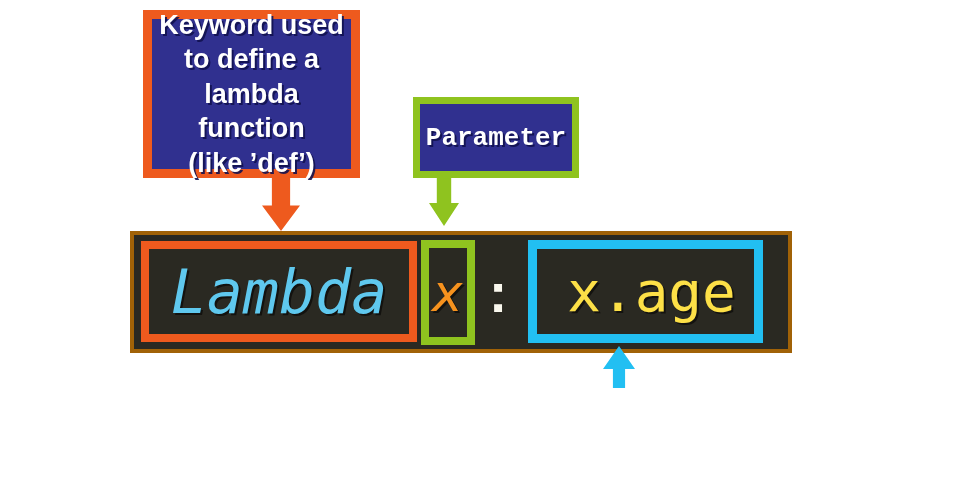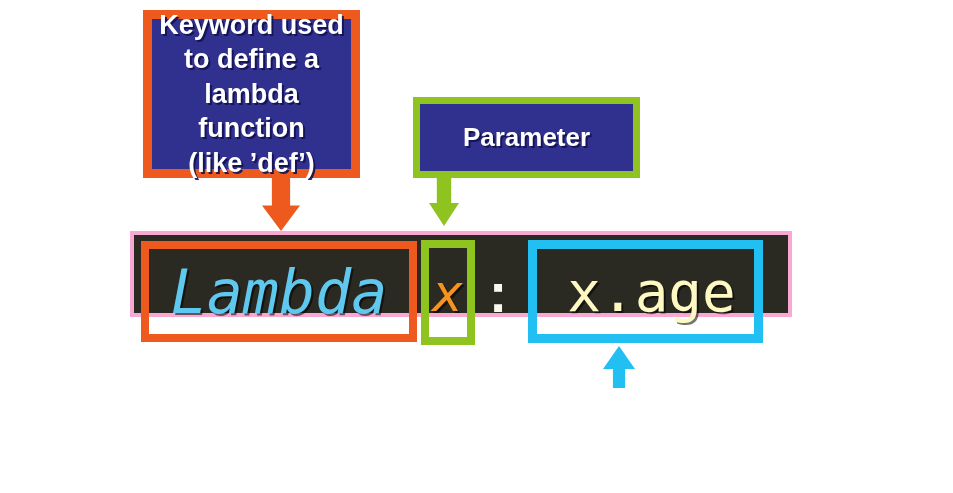--- a/index.html
+++ b/index.html
@@ -36,22 +36,23 @@
   .keyword-box {
     left: 133px; top: 10px;
     width: 217px; height: 168px;
     border: 9px solid #EE5A1E;
     margin-left: 10px;
   }
   .keyword-box .label-text { font-size: 27px; line-height: 1.28; }
 
   .parameter-box {
     left: 413px; top: 97px;
-    width: 227px; height: 81px;
+    width: 166px; height: 81px;
     border: 7px solid #8FC31F;
+    font-family: Liberation Mono, monospace;
   }
   .parameter-box .label-text { font-size: 26px; }
 
   .return-box {
     left: 528px; top: 388px;
     width: 235px; height: 84px;
     border: 8px solid #22BFF2;
   }
   .return-box .label-text { font-size: 27px; }
 
@@ -76,23 +77,23 @@
   .return-arrow {
     left: 603px; top: 346px;
     width: 32px; height: 42px;
     background: #22BFF2;
   }
 
   
   .code-box {
     position: absolute;
     left: 130px; top: 231px;
-    width: 662px; height: 86px;
+    width: 662px; height: 122px;
     background: #2A2922;
-    border: 4px solid #f9a8d4;
+    border: 4px solid #a16207;
     box-sizing: border-box;
   }
   .token {
     position: absolute;
     box-sizing: border-box;
     display: flex;
     align-items: center;
     justify-content: center;
   }
   .code-text {
@@ -129,21 +130,21 @@
     color: #FAF8EE;
     font-size: 56px;
     font-weight: bold;
   }
   .return-token {
     left: 394px; top: 5px;
     width: 235px; height: 103px;
     border: 9px solid #22BFF2;
   }
   .return-token .code-text {
-    color: #fef9c3;
+    color: #fde047;
     font-size: 56px;
     margin-left: 12px;
   }
 </style>
 </head>
 <body>
 
 <div class="canvas">
 
   <div class="callout keyword-box">

